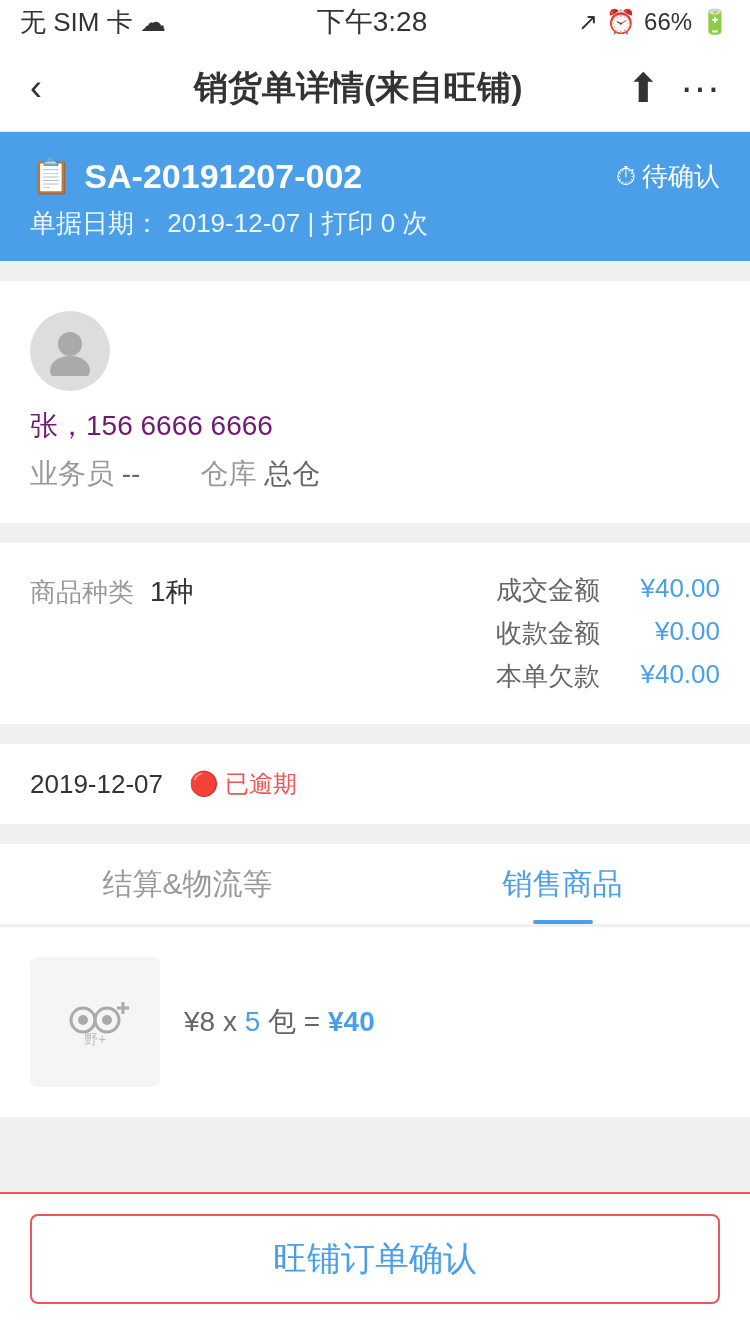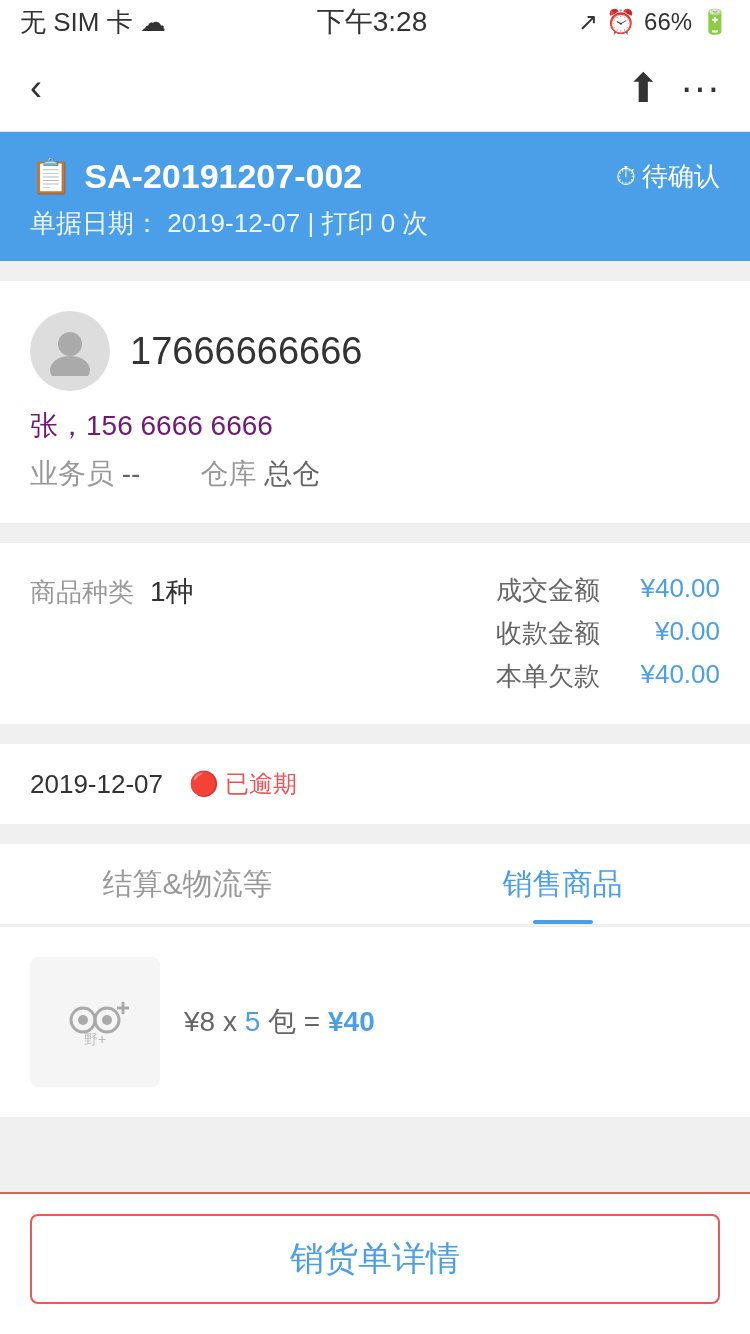--- a/index.html
+++ b/index.html
@@ -299,20 +299,21 @@
   <div class="status-right">
     <span>↗</span>
     <span>⏰</span>
     <span>66%</span>
     <span>🔋</span>
   </div>
 </div>
 
 <div class="nav-bar">
   <div class="nav-back">‹</div>
+  <div class="nav-title">销货单详情(来自旺铺)</div>
   <div class="nav-right">
     <span class="nav-share">⬆</span>
     <span class="nav-more">···</span>
   </div>
 </div>
 
 <div class="order-banner">
   <div class="order-banner-top">
     <div class="order-id">
       <span>📋</span>
@@ -331,21 +332,20 @@
 </div>
 
 <div class="customer-section">
   <div class="customer-top">
     <div class="customer-avatar">
       <svg width="50" height="50" viewBox="0 0 50 50">
         <circle cx="25" cy="18" r="12" fill="#aaa"></circle>
         <ellipse cx="25" cy="44" rx="20" ry="14" fill="#aaa"></ellipse>
       </svg>
     </div>
-    <div class="customer-name">17666666666</div>
   </div>
   <div class="customer-info">张，156 6666 6666</div>
   <div class="customer-meta">
     <div class="customer-meta-item">
       <span class="label">业务员</span>
       <span class="value"> </span>
       <span>--</span>
     </div>
     <div class="customer-meta-item">
       <span class="label">仓库</span>
@@ -422,14 +422,14 @@
       </div>
     </div>
   </div>
 </div>
 
 <div class="empty-area"></div>
 
 <div style="height: 150px;"></div>
 
 <div class="bottom-bar">
-  <button class="confirm-btn">销货单详情</button>
+  <button class="confirm-btn">旺铺订单确认</button>
 </div>
 
 </body></html>

